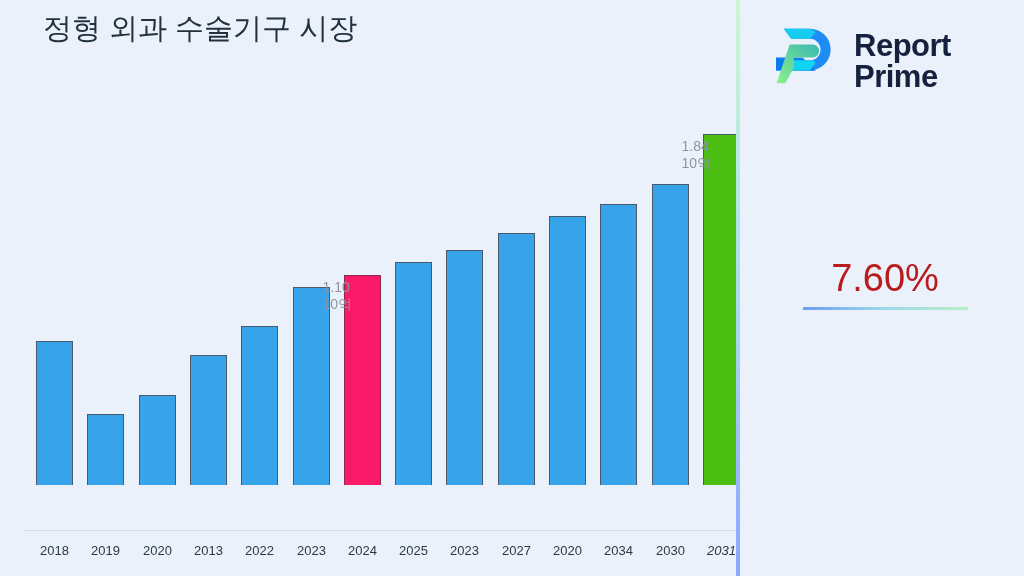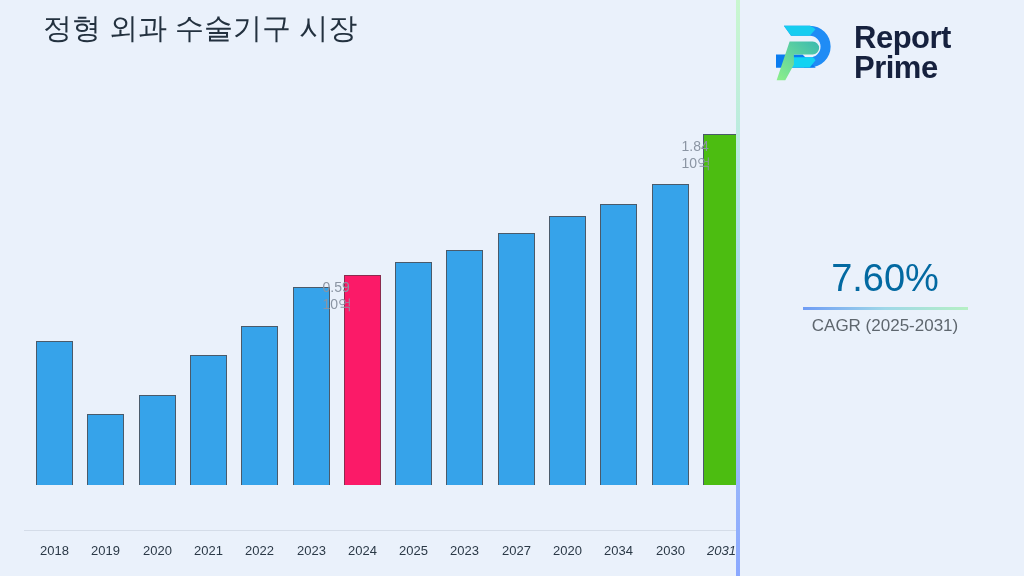--- a/index.html
+++ b/index.html
@@ -108,21 +108,21 @@
     height: 576px;
   }
 
   #logo-block {
     position: absolute;
     left: 28px;
     top: 14px;
     width: 240px;
     height: 78px;
     display: flex;
-    align-items: center;
+    align-items: flex-end;
     gap: 14px;
   }
 
   #logo-mark { width: 72px; height: 72px; flex: none; }
 
   #logo-text {
     font-size: 31px;
     font-weight: bold;
     line-height: 0.98;
     color: #16213e;
@@ -134,21 +134,21 @@
     position: absolute;
     left: 20px;
     top: 255px;
     width: 250px;
     text-align: center;
   }
 
   #cagr-value {
     font-size: 38px;
     font-weight: 400;
-    color: #0369a1;
+    color: #b91c1c;
     line-height: 46px;
     letter-spacing: 0px;
   }
 
   #cagr-rule {
     width: 165px;
     height: 3px;
     margin: 6px auto 5px auto;
     background: linear-gradient(to right, #6f9cf5 0%, #9fd8e8 50%, #b6f0c4 100%);
   }
@@ -172,40 +172,40 @@
       <div id="axis-line"></div>
 
     <div class="bar blue" title="2018: 0.755" style="left: 20px; width: 37px; height: 144px;"></div>
         <div class="bar blue" title="2019: 0.375" style="left: 71px; width: 37px; height: 71px;"></div>
         <div class="bar blue" title="2020: 0.47" style="left: 123px; width: 37px; height: 90px;"></div>
         <div class="bar blue" title="2021: 0.68" style="left: 174px; width: 37px; height: 130px;"></div>
         <div class="bar blue" title="2022: 0.835" style="left: 225px; width: 37px; height: 159px;"></div>
         <div class="bar blue" title="2023: 1.04" style="left: 277px; width: 37px; height: 198px;"></div>
         <div class="bar pink" title="2024: 1.1" style="left: 328px; width: 37px; height: 210px;"></div>
         <div class="bar-label" style="left: 306.5px; width: 80px; top: 279px;">
-          <div>0.59</div>
+          <div>1.10</div>
           <div>10억</div>
         </div>
         <div class="bar blue" title="2025: 1.17" style="left: 379px; width: 37px; height: 223px;"></div>
         <div class="bar blue" title="2026: 1.235" style="left: 430px; width: 37px; height: 235px;"></div>
         <div class="bar blue" title="2027: 1.325" style="left: 482px; width: 37px; height: 252px;"></div>
         <div class="bar blue" title="2028: 1.41" style="left: 533px; width: 37px; height: 269px;"></div>
         <div class="bar blue" title="2029: 1.475" style="left: 584px; width: 37px; height: 281px;"></div>
         <div class="bar blue" title="2030: 1.58" style="left: 636px; width: 37px; height: 301px;"></div>
         <div class="bar green" title="2031: 1.84" style="left: 687px; width: 37px; height: 351px;"></div>
         <div class="bar-label" style="left: 665.5px; width: 80px; top: 138px;">
           <div>1.84</div>
           <div>10억</div>
         </div>
       </div>
 
   <div class="tick-label" style="left: 8.5px; width: 60px;">2018</div>
       <div class="tick-label" style="left: 59.5px; width: 60px;">2019</div>
       <div class="tick-label" style="left: 111.5px; width: 60px;">2020</div>
-      <div class="tick-label" style="left: 162.5px; width: 60px;">2021</div>
+      <div class="tick-label" style="left: 162.5px; width: 60px;">2013</div>
       <div class="tick-label" style="left: 213.5px; width: 60px;">2022</div>
       <div class="tick-label" style="left: 265.5px; width: 60px;">2023</div>
       <div class="tick-label" style="left: 316.5px; width: 60px;">2024</div>
       <div class="tick-label" style="left: 367.5px; width: 60px;">2025</div>
       <div class="tick-label" style="left: 418.5px; width: 60px;">2023</div>
       <div class="tick-label" style="left: 470.5px; width: 60px;">2027</div>
       <div class="tick-label" style="left: 521.5px; width: 60px;">2020</div>
       <div class="tick-label" style="left: 572.5px; width: 60px;">2034</div>
       <div class="tick-label" style="left: 624.5px; width: 60px;">2030</div>
       <div class="tick-label" style="left: 675.5px; width: 60px; font-style: italic;">2031</div>
@@ -236,18 +236,17 @@
       </span>
       <span id="logo-text">
         <div>Report</div>
         <div>Prime</div>
       </span>
     </div>
 
     <div id="cagr-block">
       <div id="cagr-value">7.60%</div>
       <div id="cagr-rule"></div>
-      <div id="cagr-caption">CAGR (2025-2031)</div>
     </div>
 
   </div>
 
 </div>
 
 </body></html>

